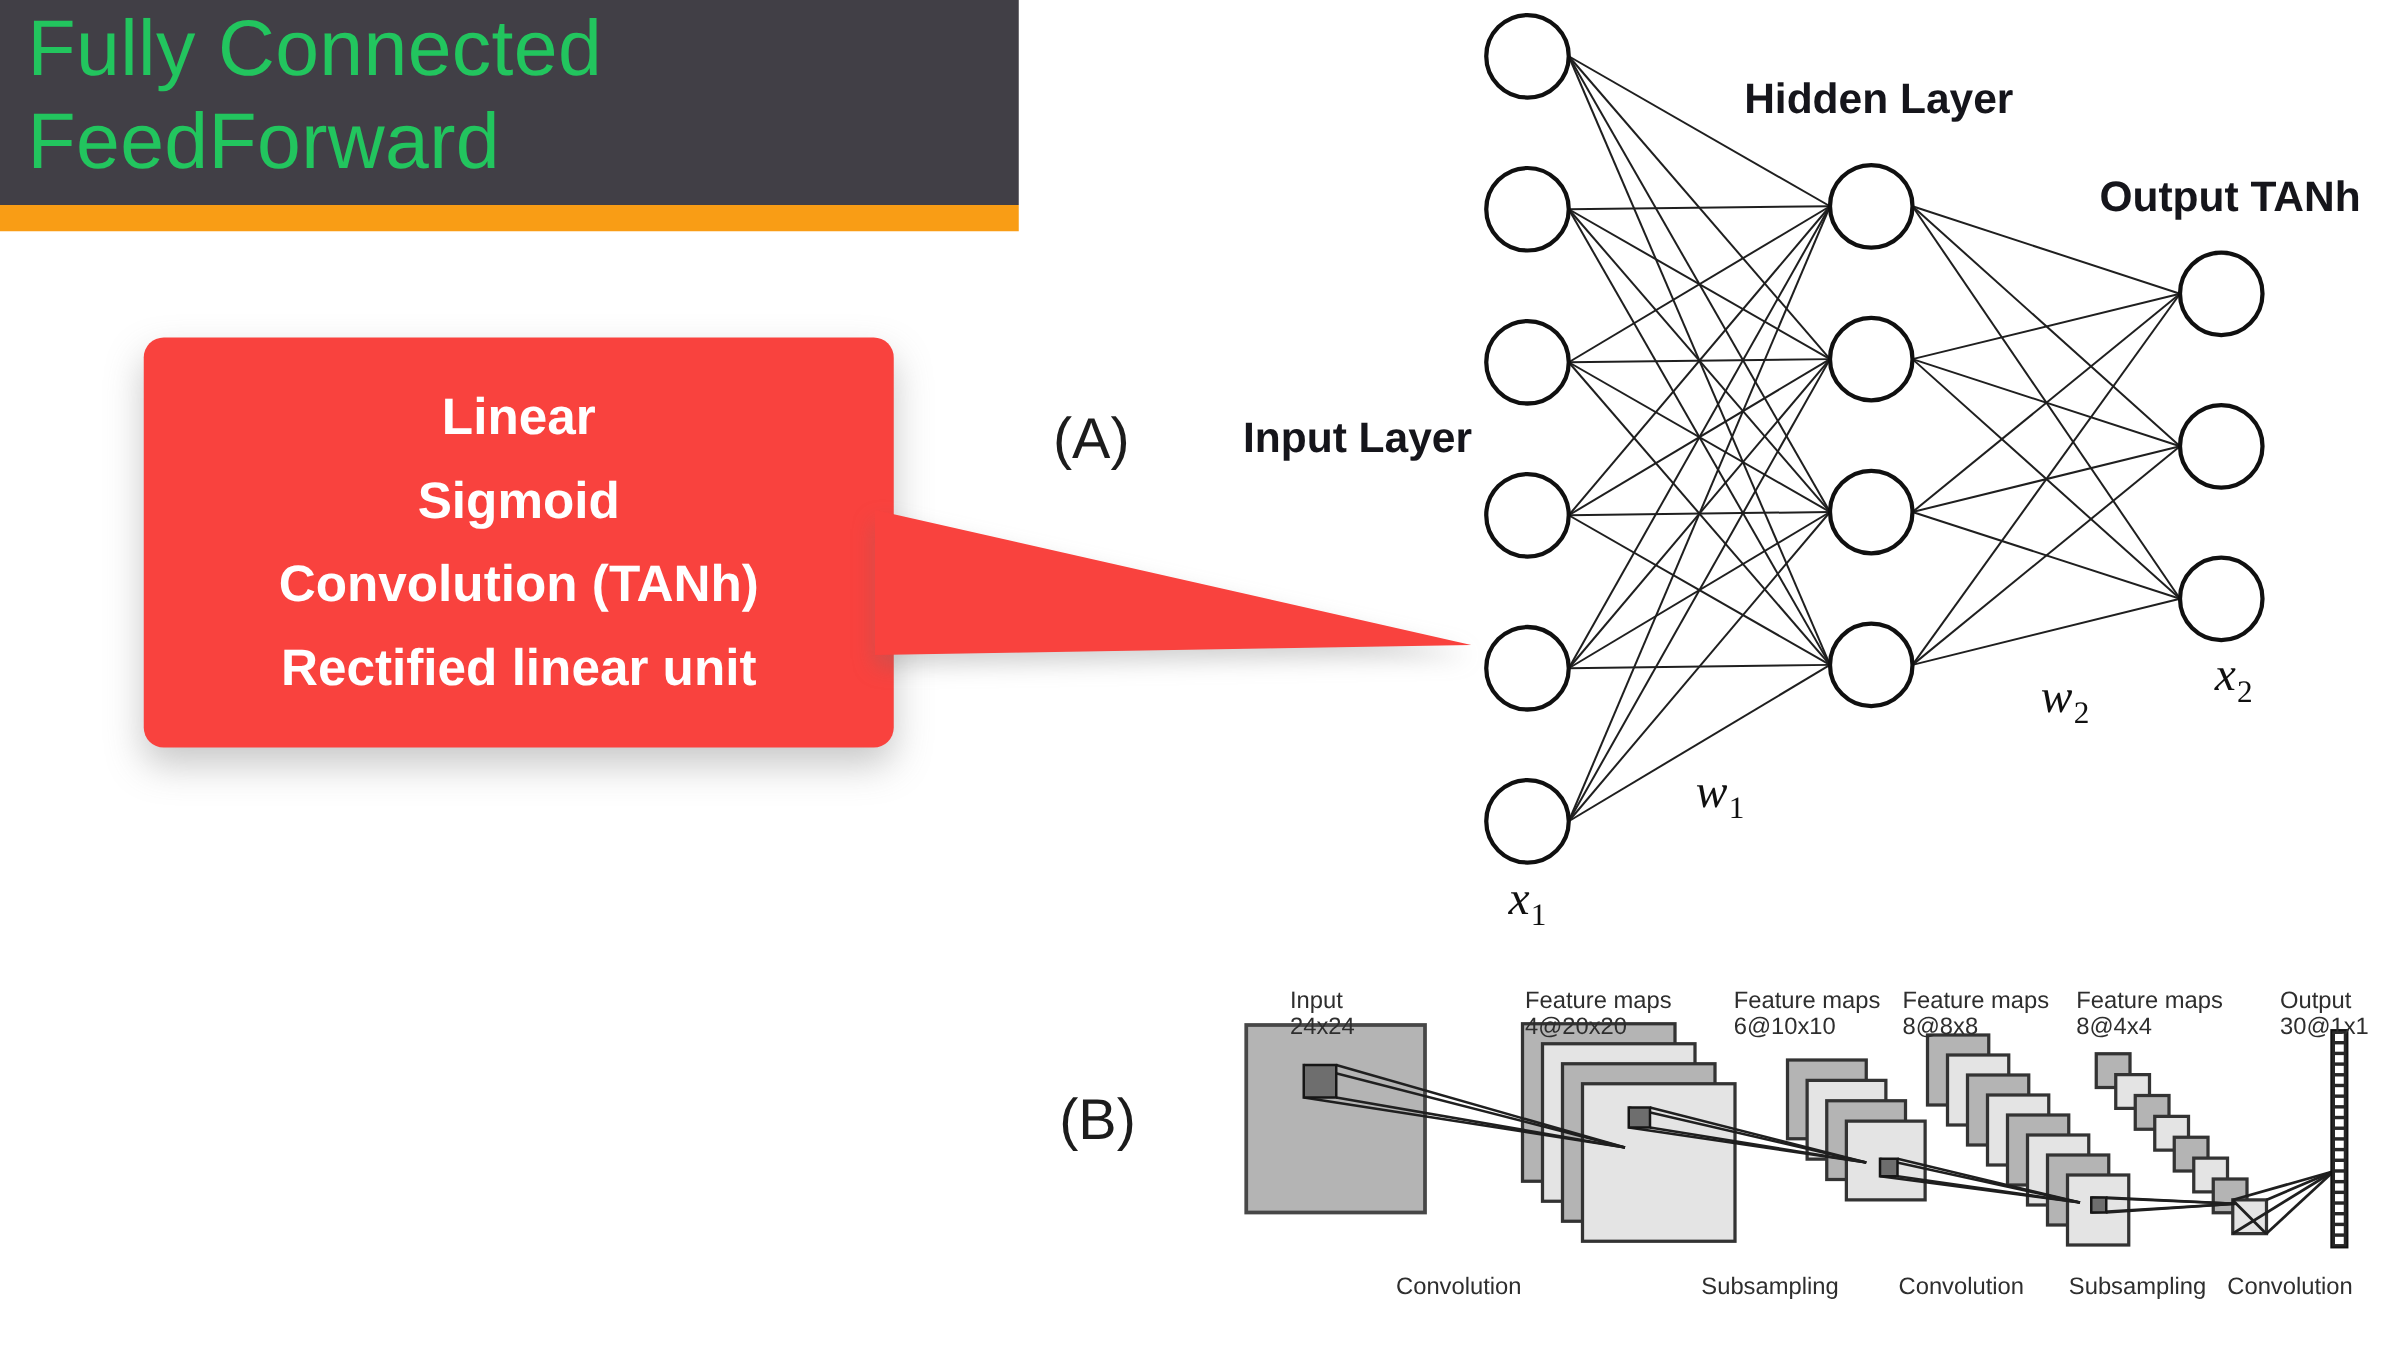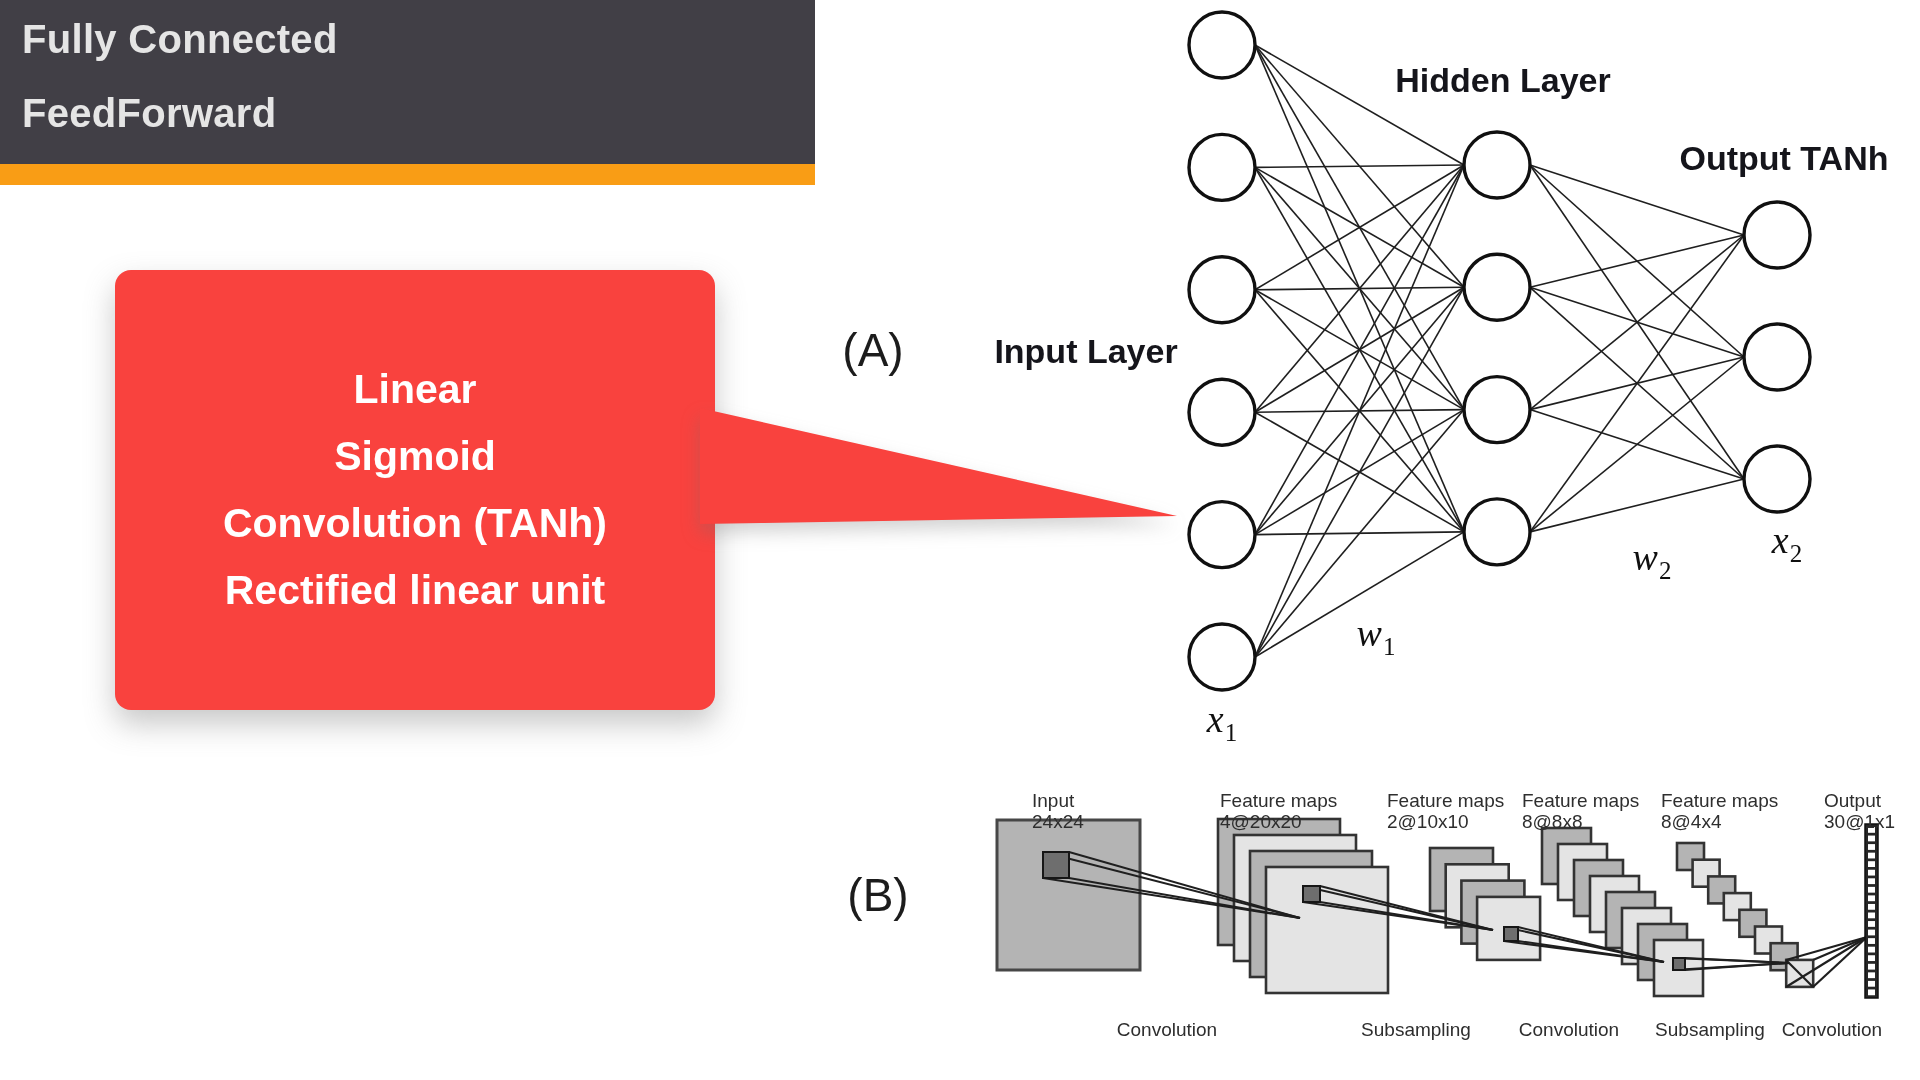--- a/index.html
+++ b/index.html
@@ -1,25 +1,25 @@
 <!DOCTYPE html>
 <html style="--header-bg: #413F46; --accent-orange: #F99D15; --callout-red: #F9423E; --ink: #1F1F1F;"><head>
 <meta charset="utf-8">
 <style>
   html,body{margin:0;padding:0}
   body{
     width:1920px;height:1080px;position:relative;overflow:hidden;
     background:#ffffff;font-family:"Liberation Sans",sans-serif;
   }
   .header{position:absolute;left:0;top:0;width:815px;height:164px;background:var(--header-bg,#413F46)}
-  .header-title{position:absolute;left:22px;top:2px;color:#e5e5e5;font-size:40px;line-height:74px;font-weight:700;letter-spacing:.3px}
+  .header-title{position:absolute;left:22px;top:2px;color:#22c55e;font-size:63px;line-height:74px;font-weight:400;letter-spacing:.3px}
   .accent-bar{position:absolute;left:0;top:164px;width:815px;height:21px;background:var(--accent-orange,#F99D15)}
 
   .callout{
-    position:absolute;left:115px;top:270px;width:600px;height:440px;z-index:2;
+    position:absolute;left:115px;top:270px;width:600px;height:328px;z-index:2;
     background:var(--callout-red,#F9423E);border-radius:16px;
     box-shadow:0 14px 30px rgba(110,110,110,.38);
     display:flex;flex-direction:column;justify-content:center;align-items:center;
   }
   .callout-line{color:#fff;font-weight:700;font-size:41px;line-height:67px;white-space:nowrap}
   .callout-tail{position:absolute;left:690px;top:398px;z-index:3;filter:drop-shadow(0 9px 9px rgba(110,110,110,.30))}
 
   #diagram-svg{position:absolute;left:0;top:0;width:1920px;height:1080px;z-index:1}
 
   .dlabel{position:absolute;transform:translate(-50%,-50%);color:#15151B;font-weight:700;font-size:34px;white-space:nowrap;z-index:4}
@@ -213,21 +213,21 @@
 <div class="cnn-col" style="left:1032px">
   <div>Input</div>
     <div>24x24</div>
 </div>
 <div class="cnn-col" style="left:1220px">
   <div>Feature maps</div>
     <div>4@20x20</div>
 </div>
 <div class="cnn-col" style="left:1387px">
   <div>Feature maps</div>
-    <div>2@10x10</div>
+    <div>6@10x10</div>
 </div>
 <div class="cnn-col" style="left:1522px">
   <div>Feature maps</div>
     <div>8@8x8</div>
 </div>
 <div class="cnn-col" style="left:1661px">
   <div>Feature maps</div>
     <div>8@4x4</div>
 </div>
 <div class="cnn-col" style="left:1824px">

